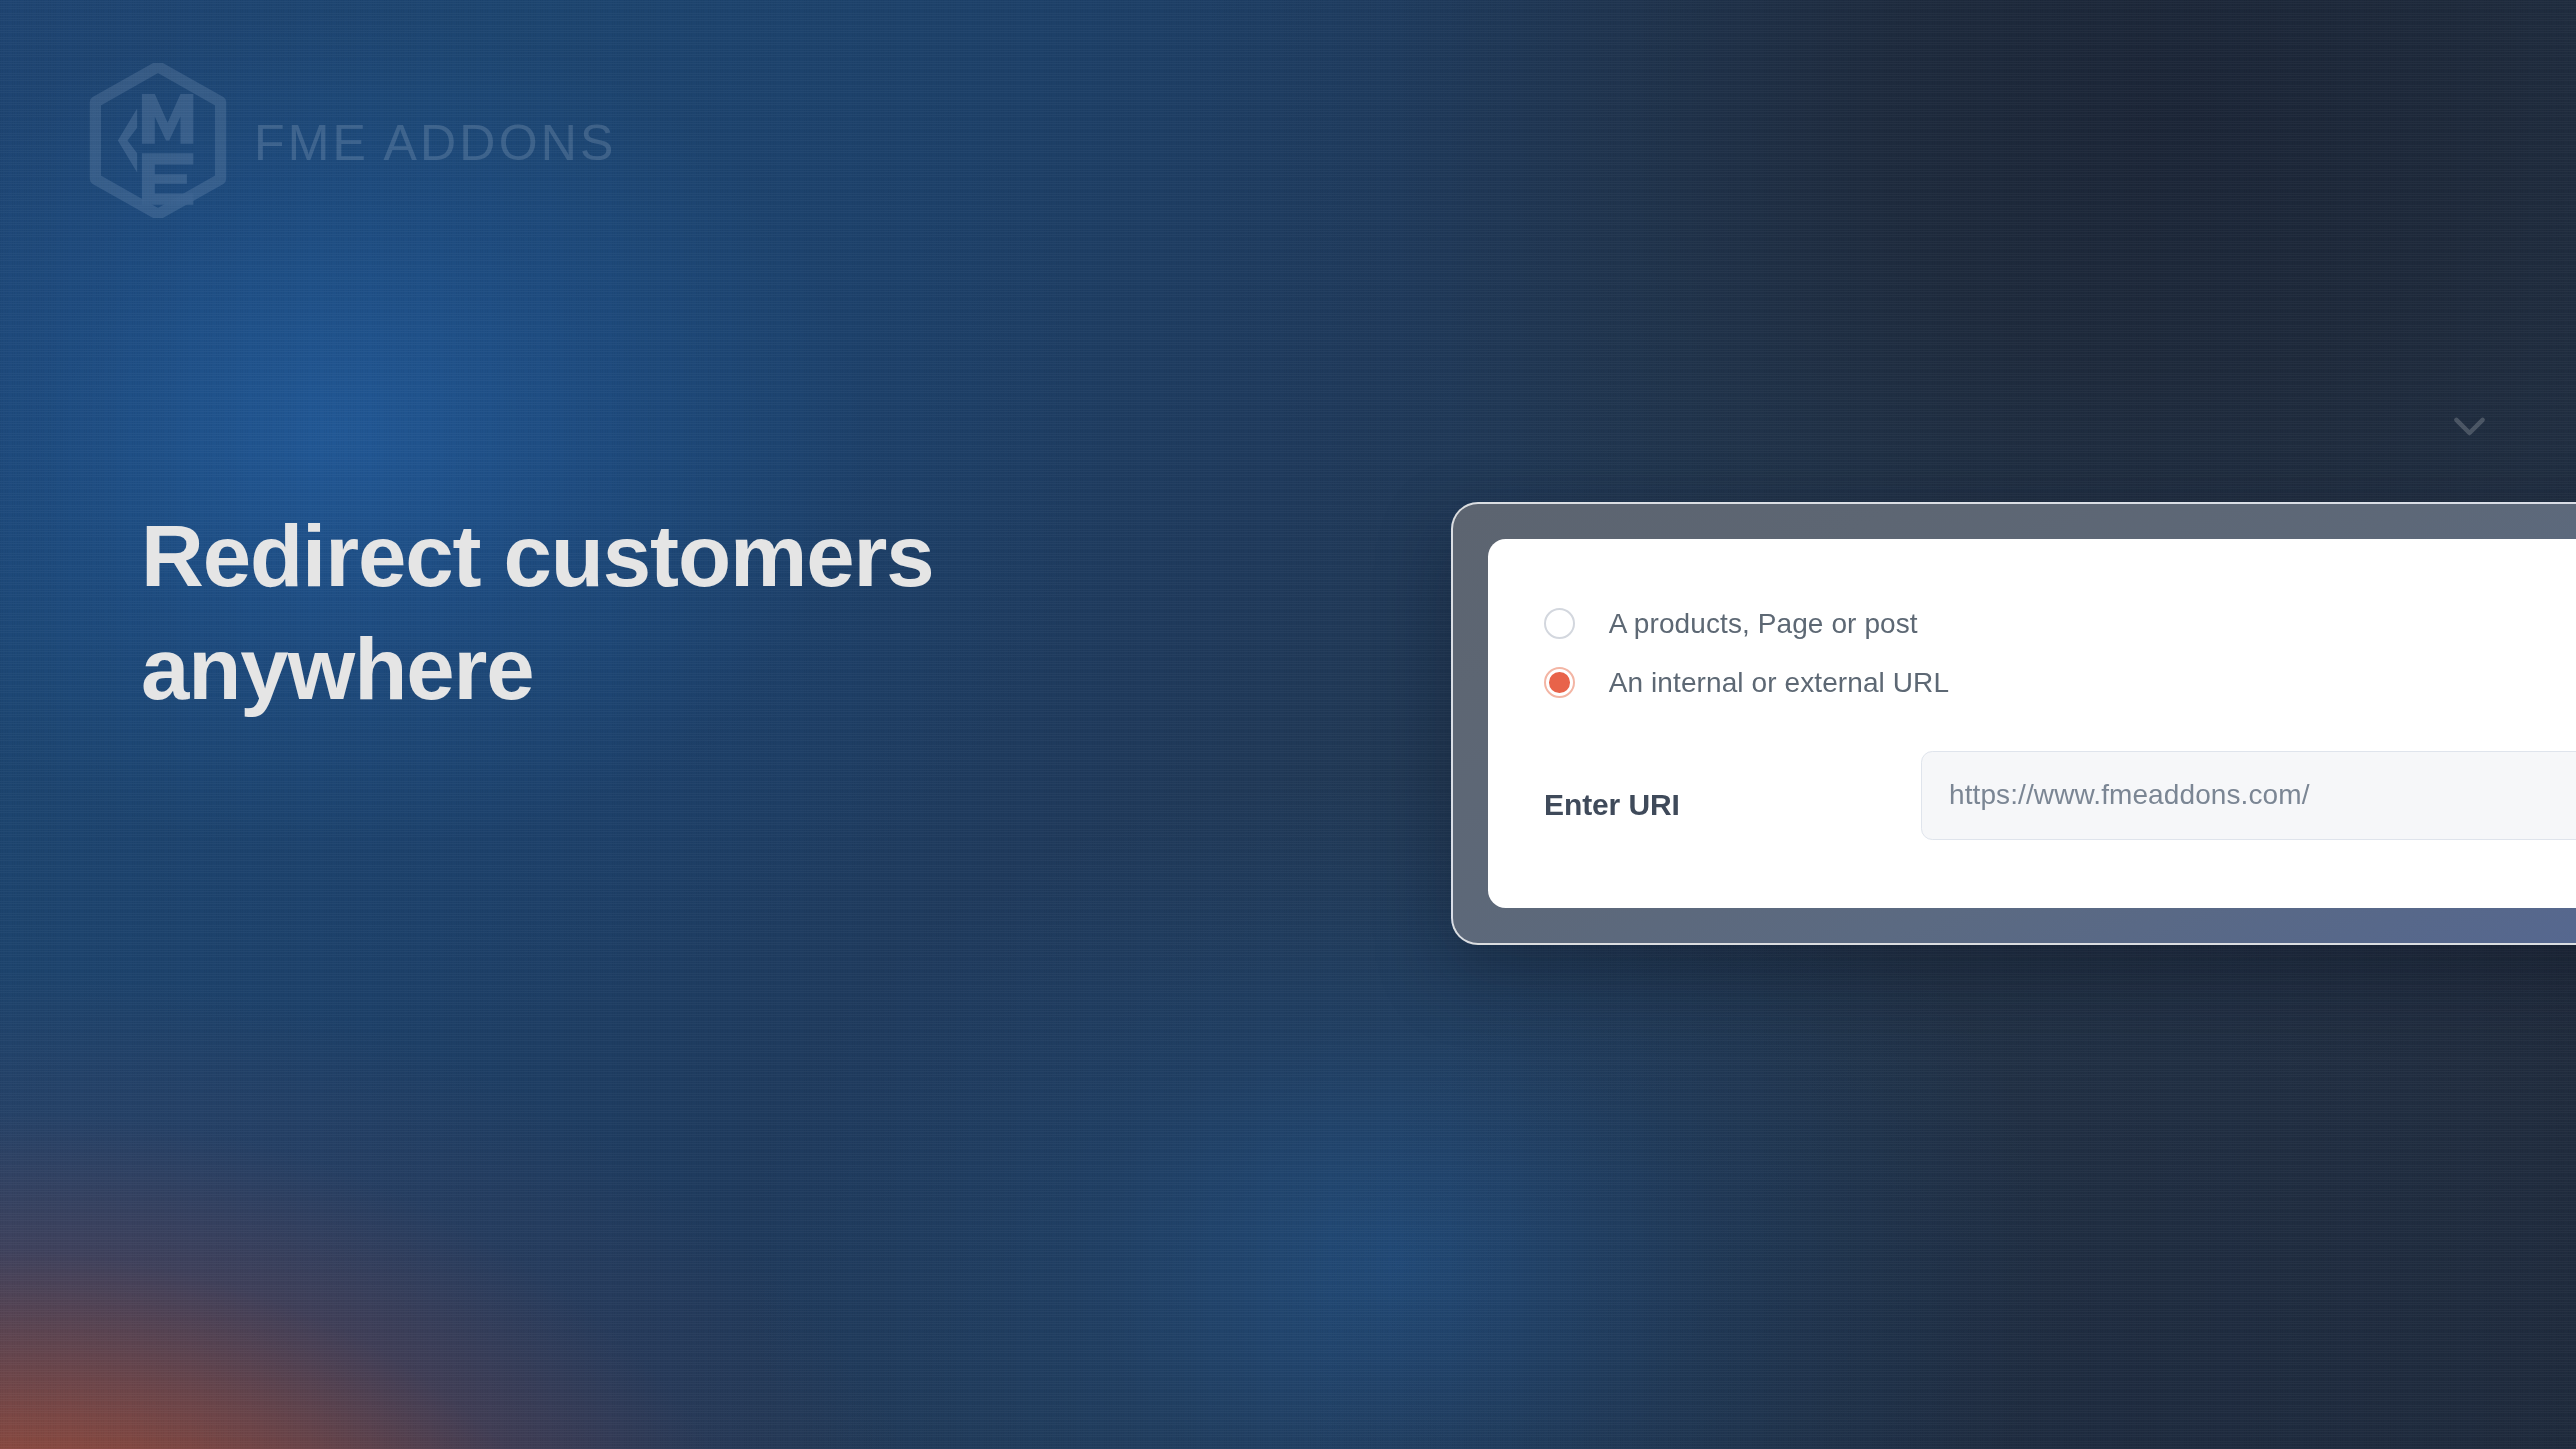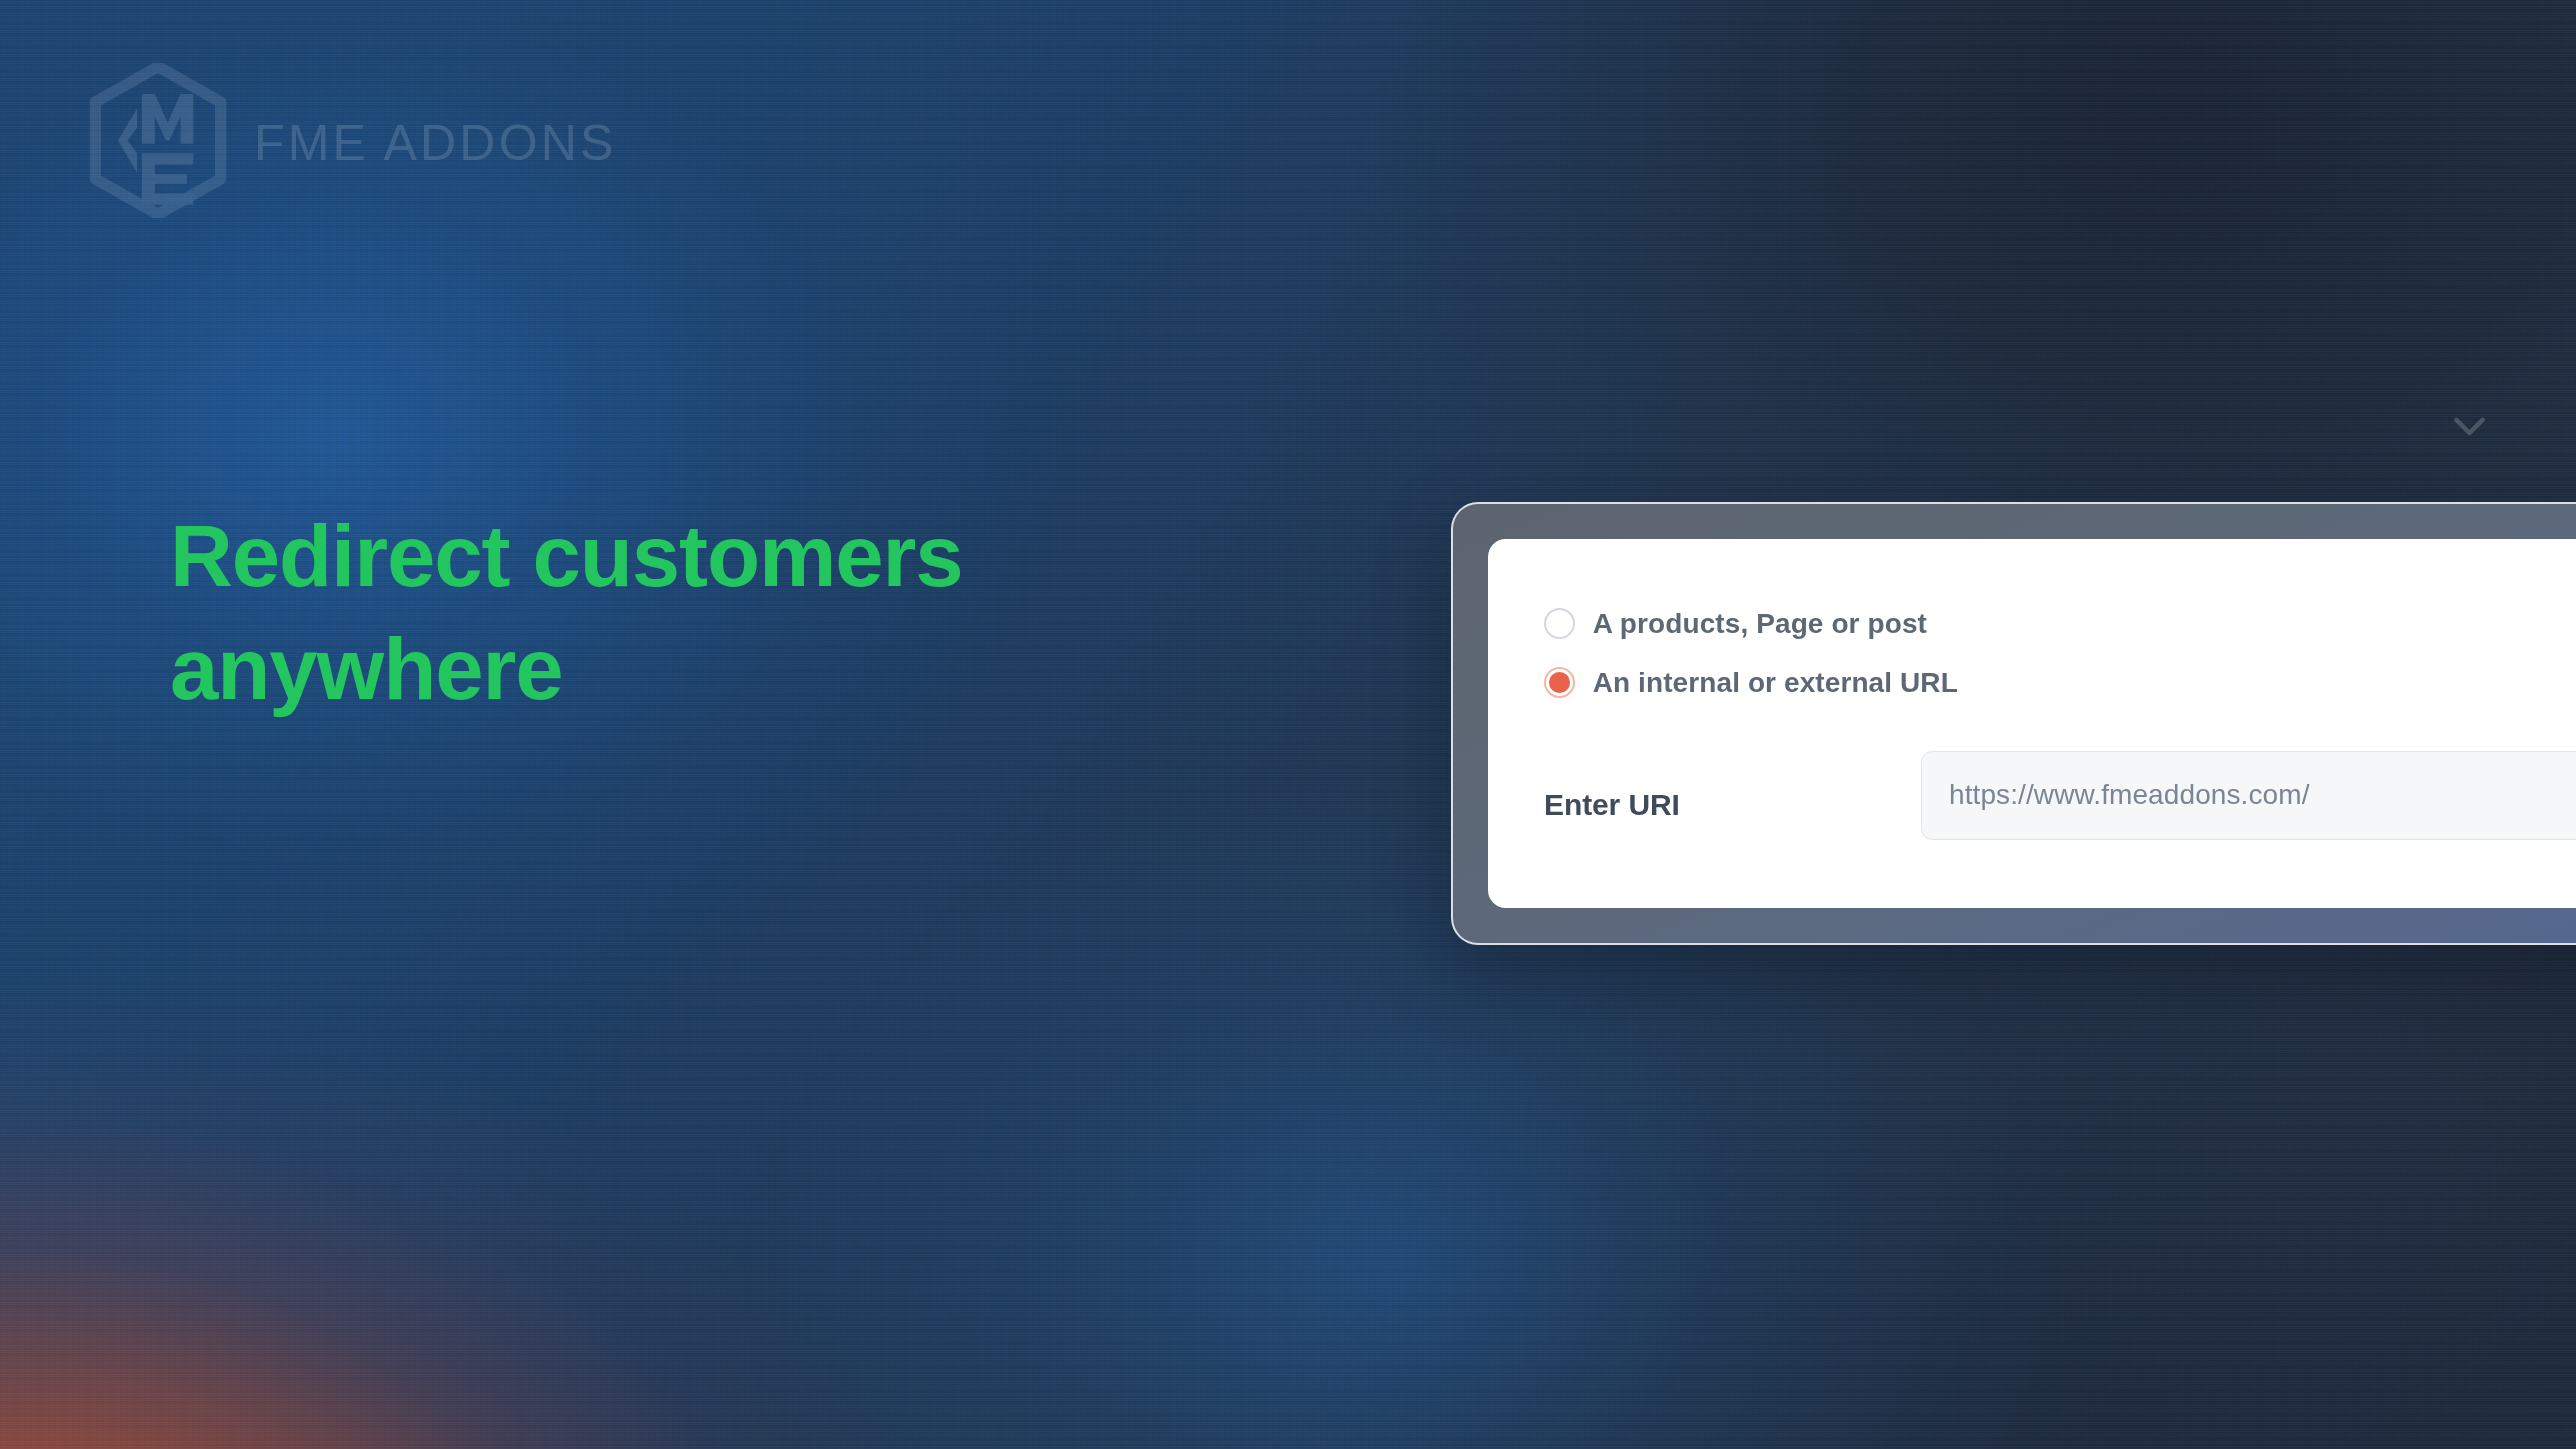--- a/index.html
+++ b/index.html
@@ -117,24 +117,23 @@
   
   #hero-copy {
     position:absolute;
     left:141px; top:499px;
     width:1191px;
   }
   #hero-heading {
     font-size:87px;
     line-height:1.30;
     font-weight:700;
-    color:#22c55e;
+    color:#e5e5e5;
     letter-spacing:-1.1px;
     white-space:pre-line;
-    margin-left:29px;
   }
   #hero-sub {
     margin-top:45px;
     font-size:43px;
     line-height:1.57;
     font-weight:400;
     color:#f2f5f9;
     letter-spacing:0.1px;
     max-width:1163px;
   }
@@ -211,24 +210,25 @@
   }
   .radio-dot.selected::after {
     content:"";
     position:absolute;
     inset:3.2px;
     border-radius:50%;
     background:#e8634a;
   }
   .radio-label {
     font-size:28px;
-    font-weight:700;
+    font-weight:400;
     color:#5d6874;
     letter-spacing:0.1px;
     white-space:nowrap;
+    margin-left:16px;
   }
 
   #uri-input {
     display:block;
     width:100%;
     height:89px;
     border:1.6px solid #dfe4ec;
     border-radius:11.3px;
     background:#f6f7f9;
     font-family:"Liberation Sans", sans-serif;

